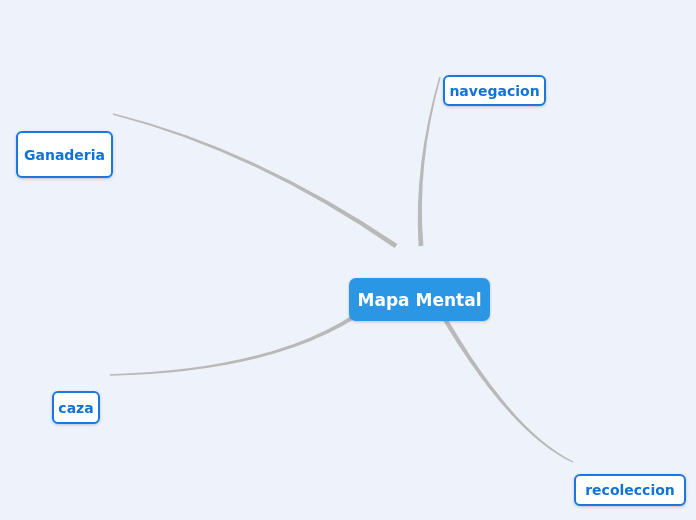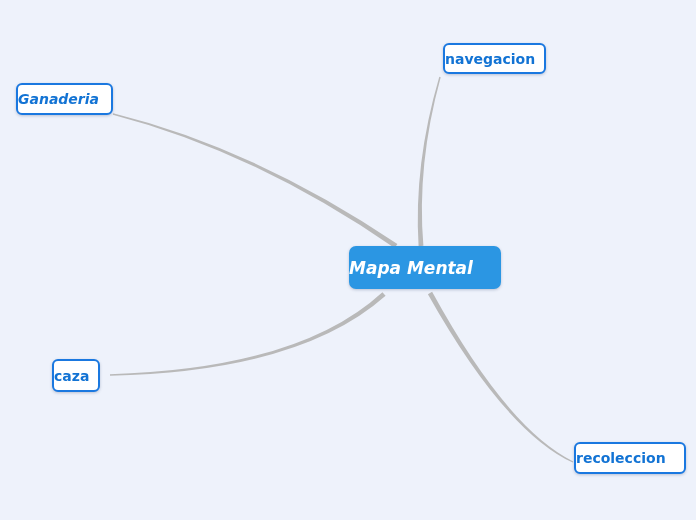--- a/index.html
+++ b/index.html
@@ -20,26 +20,27 @@
     position: absolute;
     left: 0; top: 0;
     width: 696px; height: 520px;
     pointer-events: none;
   }
   .node {
     position: absolute;
     box-sizing: border-box;
     display: flex;
     align-items: center;
-    justify-content: flex-start;
+    justify-content: center;
     border-radius: 7px;
     font-weight: bold;
     cursor: pointer;
     white-space: nowrap;
     box-shadow: 0 1px 3px rgba(50, 70, 110, 0.28);
+    margin-top: 32px;
   }
   .node.root {
     background: var(--root-fill, #2b96e3);
     color: var(--root-text, #ffffff);
     font-size: 17px;
   }
   .node.child {
     background: var(--child-fill, #ffffff);
     border: 2px solid var(--child-border, #1a78e0);
     color: var(--child-text, #1273d4);
@@ -53,29 +54,29 @@
 
 <div id="canvas">
 
   <svg id="connector-layer" viewBox="0 0 696 520" xmlns="http://www.w3.org/2000/svg">
       <path d="M112.8,114.7 Q254.3,151.4 394.6,248.0 L397.4,244.0 Q255.7,148.6 113.2,113.3 Z" fill="#b9b9b9"></path>
       <path d="M439.3,76.8 Q413.5,164.8 418.6,246.2 L423.4,245.8 Q416.5,165.2 440.7,77.2 Z" fill="#b9b9b9"></path>
       <path d="M110.0,375.7 Q300.4,371.5 385.6,295.8 L382.4,292.2 Q299.6,368.5 110.0,374.3 Z" fill="#b9b9b9"></path>
       <path d="M573.3,461.4 Q507.2,429.0 432.1,291.8 L427.9,294.2 Q504.8,431.0 572.7,462.6 Z" fill="#b9b9b9"></path>
     </svg>
 
-  <div class="node root" style="left: 349px; top: 246px; width: 152px; height: 43px; font-style: italic;">
+  <div class="node root" style="left: 349px; top: 246px; width: 141px; height: 43px;">
     <span class="label">Mapa Mental</span>
   </div>
 
   <div class="node child" style="left: 443px; top: 43px; width: 103px; height: 31px;">
     <span class="label">navegacion</span>
   </div>
 
-  <div class="node child" style="left: 16px; top: 83px; width: 97px; height: 32px; font-style: italic;">
+  <div class="node child" style="left: 16px; top: 99px; width: 97px; height: 47px;">
     <span class="label">Ganaderia</span>
   </div>
 
   <div class="node child" style="left: 52px; top: 359px; width: 48px; height: 33px;">
     <span class="label">caza</span>
   </div>
 
   <div class="node child" style="left: 574px; top: 442px; width: 112px; height: 32px;">
     <span class="label">recoleccion</span>
   </div>

